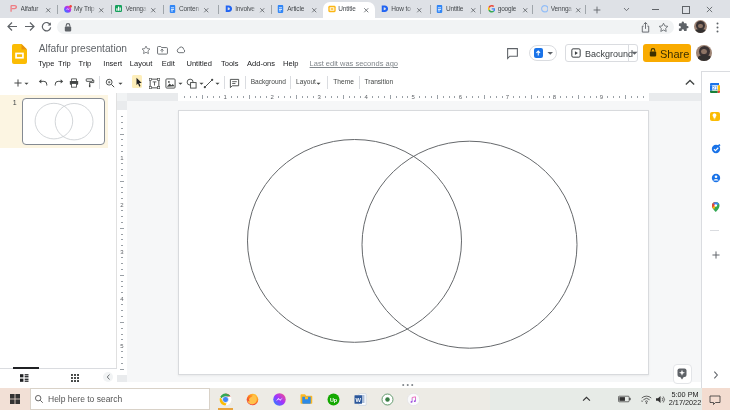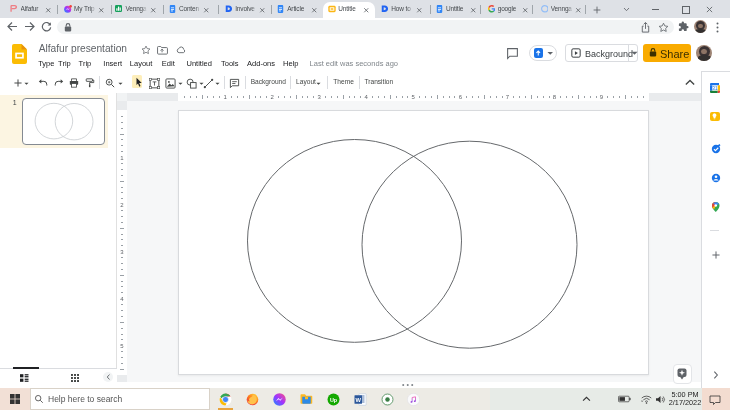--- a/index.html
+++ b/index.html
@@ -210,21 +210,21 @@
 <div class="abs" style="left:38.2px;top:59px;font-size:7.5px;line-height:9px;color:#202124">Type</div>
 <div class="abs" style="left:58.1px;top:59px;font-size:7.5px;line-height:9px;color:#202124">Trip</div>
 <div class="abs" style="left:78.6px;top:59px;font-size:7.5px;line-height:9px;color:#202124">Trip</div>
 <div class="abs" style="left:103.3px;top:59px;font-size:7.5px;line-height:9px;color:#202124">Insert</div>
 <div class="abs" style="left:129.8px;top:59px;font-size:7.5px;line-height:9px;color:#202124">Layout</div>
 <div class="abs" style="left:161.8px;top:59px;font-size:7.5px;line-height:9px;color:#202124">Edit</div>
 <div class="abs" style="left:186.5px;top:59px;font-size:7.5px;line-height:9px;color:#202124">Untitled</div>
 <div class="abs" style="left:221.0px;top:59px;font-size:7.5px;line-height:9px;color:#202124">Tools</div>
 <div class="abs" style="left:247.1px;top:59px;font-size:7.5px;line-height:9px;color:#202124">Add-ons</div>
 <div class="abs" style="left:283.0px;top:59px;font-size:7.5px;line-height:9px;color:#202124">Help</div>
-<div class="abs" style="left:309.6px;top:59px;font-size:7.5px;line-height:9px;color:#80868b;">Last edit was seconds ago</div>
+<div class="abs" style="left:309.6px;top:59px;font-size:7.5px;line-height:9px;color:#80868b;text-decoration:underline">Last edit was seconds ago</div>
 <svg class="abs" style="left:506px;top:47px" width="13" height="13" viewBox="0 0 24 24">
       <path d="M3 3 h18 v14 h-14 l-4 4 z" fill="none" stroke="#5f6368" stroke-width="2"></path>
     </svg>
 <div class="abs" style="left:529px;top:44.5px;width:27.5px;height:16.5px;border:1px solid #dadce0;border-radius:9px;box-sizing:border-box;background:#fff"></div>
 <div class="abs" style="left:533.5px;top:48px;width:9.5px;height:9.5px;background:#1a73e8;border-radius:2px"></div>
 <svg class="abs" style="left:535px;top:49.5px" width="6.5" height="6.5" viewBox="0 0 10 10">
       <path d="M5 8.5 V2 M2.2 4.5 L5 1.7 7.8 4.5" fill="none" stroke="#fff" stroke-width="1.6"></path>
     </svg>
 <svg class="abs" style="left:546.8px;top:51px" width="6.5" height="5" viewBox="0 0 8 5">
       <path d="M0.5 0.5 L4 4 L7.5 0.5" fill="#5f6368"></path>

